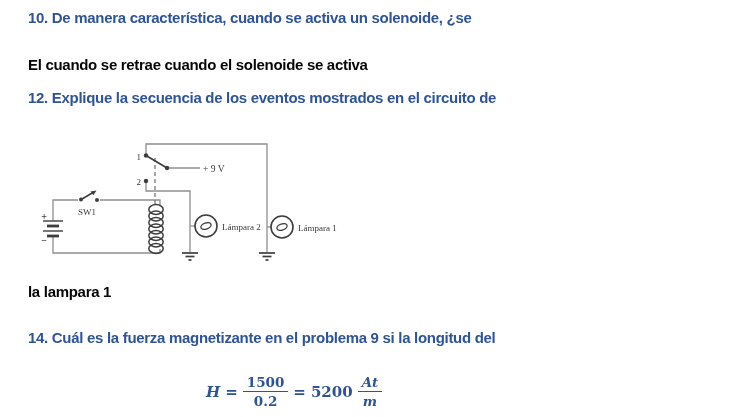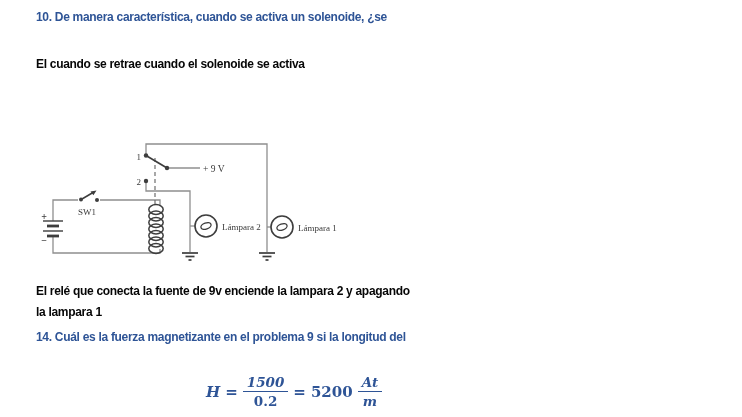--- a/index.html
+++ b/index.html
@@ -1,19 +1,19 @@
 <!DOCTYPE html>
 <html><head>
 <meta charset="utf-8">
 <style>
   * { margin:0; padding:0; box-sizing:border-box; }
   html,body { width:742px; height:417px; background:#ffffff; overflow:hidden; }
   body { position:relative; font-family:"Liberation Sans","DejaVu Sans",sans-serif; }
 
-  .txtblock { position:absolute; left:36px; font-weight:700; font-size:12px;
+  .txtblock { position:absolute; left:28px; font-weight:700; font-size:15px;
               line-height:21px; letter-spacing:-0.3px; white-space:nowrap; }
   .heading  { color:#2E5496; }
   .answer   { color:#060606; }
 
   #q10 { top:7px; }
   #a10 { top:54px; }
   #q12 { top:87px; }
   #a12 { top:281px; }
   #q14 { top:327px; }
 
@@ -23,35 +23,36 @@
   .comp   { stroke:#3d3d3d; fill:none; }
   .dot    { fill:#3d3d3d; stroke:none; }
   .clabel { fill:#3b3b3b; font-family:"Liberation Serif","DejaVu Serif",serif; }
 
   .formula { position:absolute; left:206px; top:374px; display:flex; align-items:center;
              gap:5px; color:#2E5496; font-family:"DejaVu Serif",serif; font-weight:bold;
              font-size:15px; }
   .f-var { font-style:italic; }
   .frac  { display:inline-flex; flex-direction:column; align-items:center;
            font-size:13.5px; line-height:1.2; }
-  .frac .num { border-bottom:1.6px solid #2E5496; padding:0 4px 1px;font-style:italic; }
+  .frac .num { border-bottom:1.6px solid #2E5496; padding:0 4px 1px; }
   .frac .den { padding-top:1px; }
 </style>
 </head>
 <body>
 
 <div class="txtblock heading" id="q10">
   <div>10. De manera característica, cuando se activa un solenoide, ¿se</div>
 </div>
 
 <div class="txtblock answer" id="a10">
   <div>El cuando se retrae cuando el solenoide se activa</div>
 </div>
 
 <div class="txtblock heading" id="q12">
+  <div>12. Explique la secuencia de los eventos mostrados en el circuito de</div>
 </div>
 
 <svg id="circuit" width="340" height="140" viewBox="0 0 340 140">
 
   <g>
     <path class="wire" d="M116,20 L116,9 L237,9 L237,117"></path>
     <path class="wire" d="M137,33 L170,33"></path>
     <path class="wire" d="M116,46 L116,56 L160,56 L160,117"></path>
     <path class="wire" d="M160,91 L165,91"></path>
     <path class="wire" d="M237,92 L241,92"></path>
@@ -119,21 +120,20 @@
   <text class="clabel" x="111" y="50" font-size="9" text-anchor="end">2</text>
   <text class="clabel" x="173" y="37" font-size="9.5">+ 9 V</text>
   <text class="clabel" x="48" y="79.5" font-size="9">SW1</text>
   <text class="clabel" x="14" y="85" font-size="10" font-weight="bold" text-anchor="middle">+</text>
   <text class="clabel" x="14" y="109" font-size="10" font-weight="bold" text-anchor="middle">−</text>
   <text class="clabel" x="192" y="94.5" font-size="9">Lámpara 2</text>
   <text class="clabel" x="268" y="95.5" font-size="9">Lámpara 1</text>
 </svg>
 
 <div class="txtblock answer" id="a12">
-  <div>El relé que conecta la fuente de 9v enciende la lampara 2 y apagando</div>
   <div>la lampara 1</div>
 </div>
 
 <div class="txtblock heading" id="q14">
   <div>14. Cuál es la fuerza magnetizante en el problema 9 si la longitud del</div>
 </div>
 
 <div class="formula">
   <span class="f-var">H</span>
   <span>=</span>

